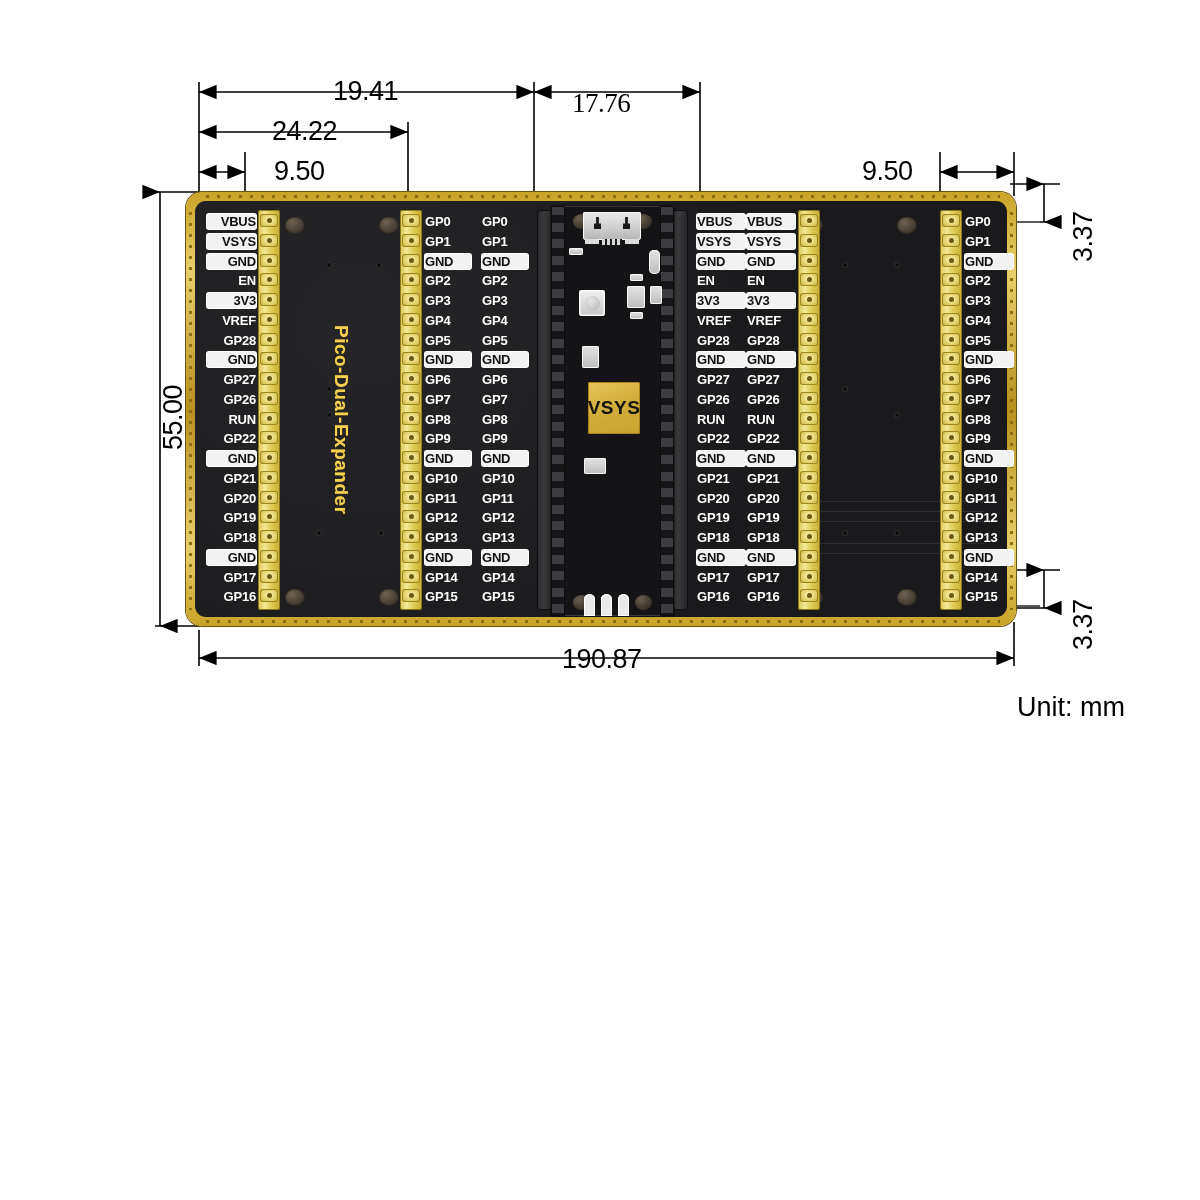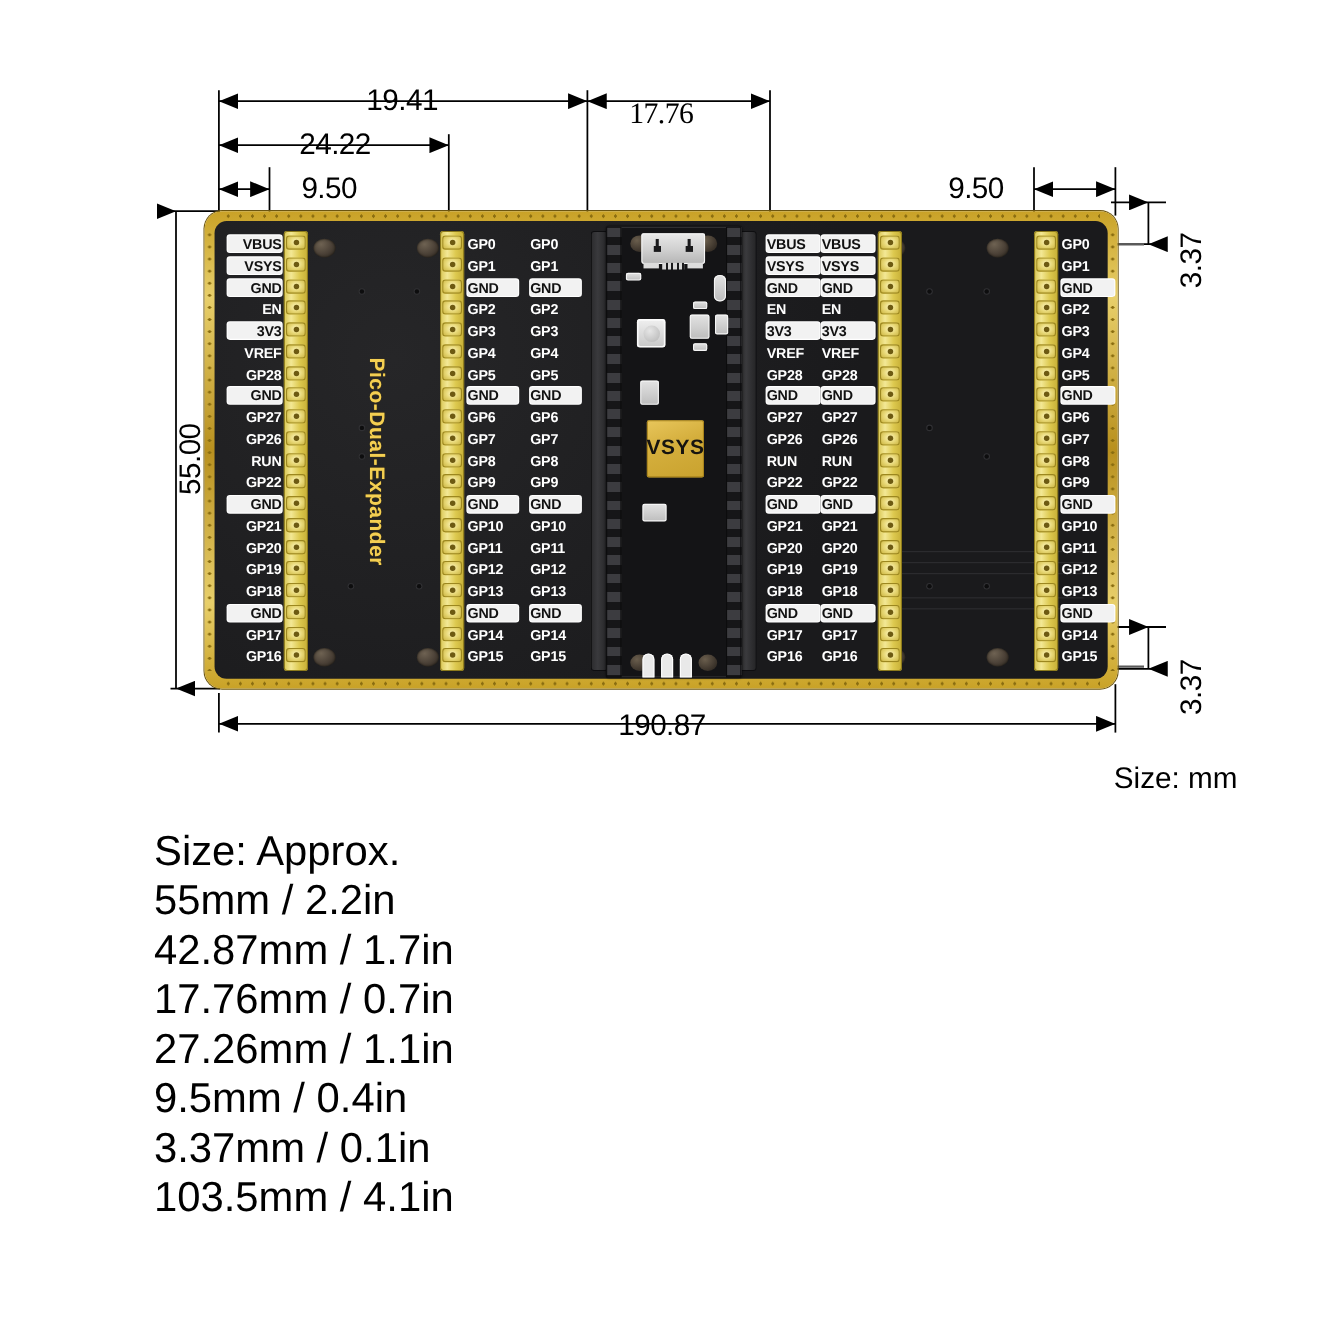--- a/index.html
+++ b/index.html
@@ -614,24 +614,16 @@
     <div class="smd" style="left:31px; top:140px; width:17px; height:22px;"></div>
     <div class="smd" style="left:33px; top:252px; width:22px; height:16px;"></div>
 
     <div class="pico-chip" style="left:37px; top:176px; width:52px; height:52px;">VSYS</div>
 
     <div class="swd" style="left:33px;"></div>
     <div class="swd" style="left:50px;"></div>
     <div class="swd" style="left:67px;"></div>
   </div>
 
-  <div class="unitlabel">Size: mm</div>
-
-  <div class="sizeblock" id="sizeblock">Size: Approx.
-55mm / 2.2in
-42.87mm / 1.7in
-17.76mm / 0.7in
-27.26mm / 1.1in
-9.5mm / 0.4in
-3.37mm / 0.1in
-103.5mm / 4.1in</div>
+  <div class="unitlabel">Unit: mm</div>
+
 
 </div>
 
 </body></html>

